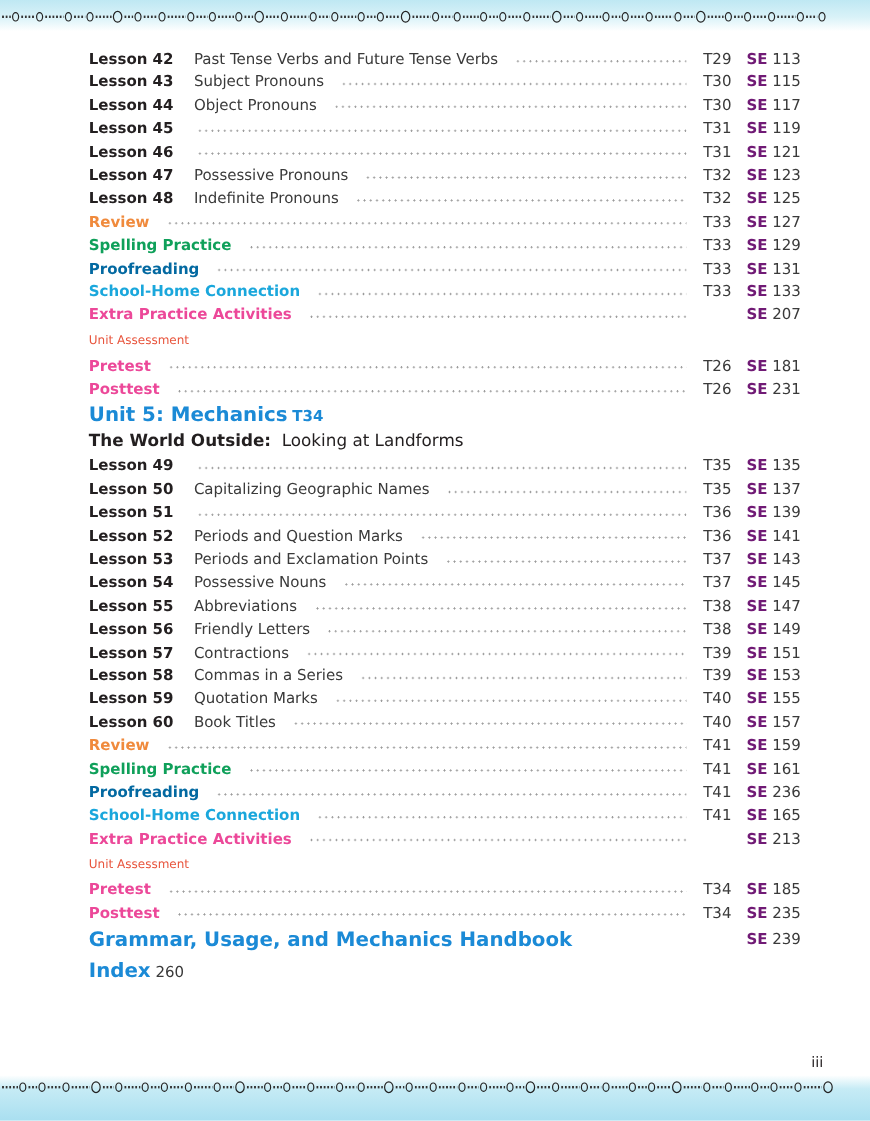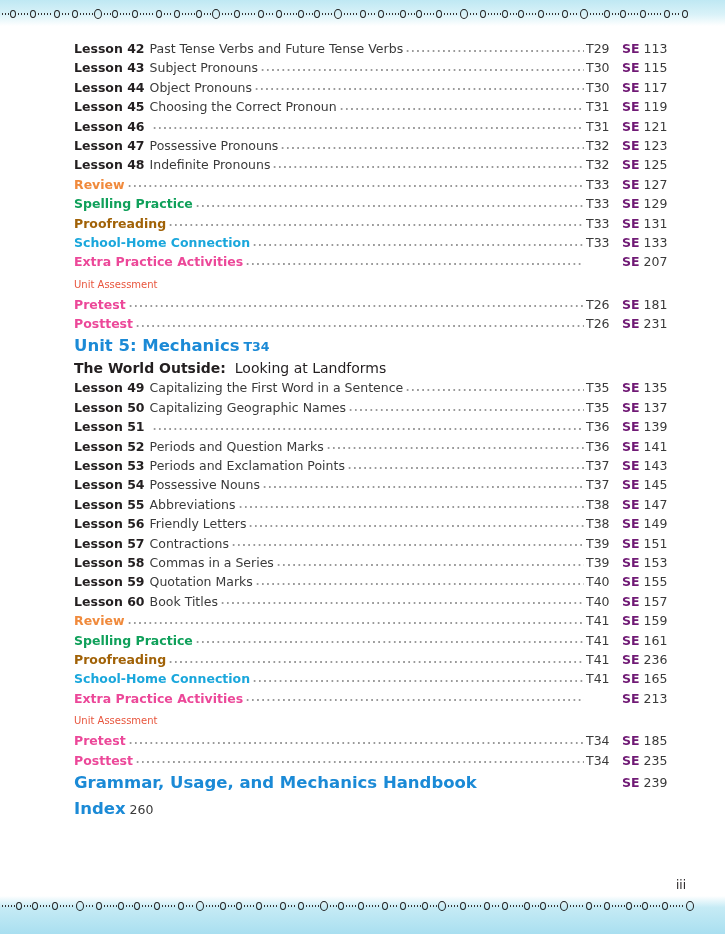--- a/index.html
+++ b/index.html
@@ -33,27 +33,27 @@
     }
     .lesson-label { font-weight: bold; color: #231f20; margin-right: 5px; }
     .title { color: #3a3a3a; }
     .title i { font-style: italic; }
     .leader {
       flex: 1 1 auto; height: 2px; align-self: center; margin: 4px 2px 0 2px;
       background-image: radial-gradient(circle, #9a9a9a 0.7px, transparent 0.9px);
       background-size: 5.2px 2px; background-repeat: repeat-x;
     }
     .tpage { color: #3a3a3a; width: 24px; text-align: left; }
-    .row .leader-wrap { display: flex; flex: 0 0 auto; width: 536px; align-items: baseline; }
+    .row .leader-wrap { display: flex; flex: 0 0 auto; width: 536px; align-items: baseline; gap: 12px; }
     .se { position: absolute; left: 548px; top: 0; color: #3a3a3a; }
     .se b { color: #701a75; font-weight: bold; }
 
     .c-orange { color: #f08a3c; font-weight: bold; }
     .c-green { color: #0fa05a; font-weight: bold; }
-    .c-magenta { color: #a16207; font-weight: bold; }
+    .c-magenta { color: #0369a1; font-weight: bold; }
     .c-cyan { color: #1aa7dc; font-weight: bold; }
     .c-black { color: #ec4899; font-weight: bold; }
 
     .section-head {
       height: 21px; font-size: 10px; line-height: 21px; color: #e8553d; font-weight: normal; margin-top: 2px;
     }
     .unit-row {
       height: 24px; display: flex; align-items: baseline; font-size: 16.5px; line-height: 24px;
       color: #1b8ad6; font-weight: bold; margin-top: 1px;
     }
@@ -244,21 +244,20 @@
         <span class="lesson-label">Lesson 44</span>
         <span class="title">Object Pronouns</span>
         <span class="leader"></span>
         <span class="tpage">T30</span>
       </div>
     <span class="se"><b>SE</b> <span>117</span></span>
   </div>
   <div class="row">
     <div class="leader-wrap">
         <span class="lesson-label">Lesson 45</span>
-        <span class="title">Choosing the Correct Pronoun</span>
         <span class="leader"></span>
         <span class="tpage">T31</span>
       </div>
     <span class="se"><b>SE</b> <span>119</span></span>
   </div>
   <div class="row">
     <div class="leader-wrap">
         <span class="lesson-label">Lesson 46</span>
         <span class="leader"></span>
         <span class="tpage">T31</span>
@@ -344,21 +343,20 @@
   </div>
 
   <div class="unit-row">
     <div class="leader-wrap" style="width:538px"><span>Unit 5: Mechanics</span><span class="leader"></span><span class="tpage">T34</span></div>
   </div>
   <div class="subhead"><b>The World Outside:</b><span style="white-space:pre">  Looking at Landforms</span></div>
 
   <div class="row">
     <div class="leader-wrap">
         <span class="lesson-label">Lesson 49</span>
-        <span class="title">Capitalizing the First Word in a Sentence</span>
         <span class="leader"></span>
         <span class="tpage">T35</span>
       </div>
     <span class="se"><b>SE</b> <span>135</span></span>
   </div>
   <div class="row">
     <div class="leader-wrap">
         <span class="lesson-label">Lesson 50</span>
         <span class="title">Capitalizing Geographic Names</span>
         <span class="leader"></span>

